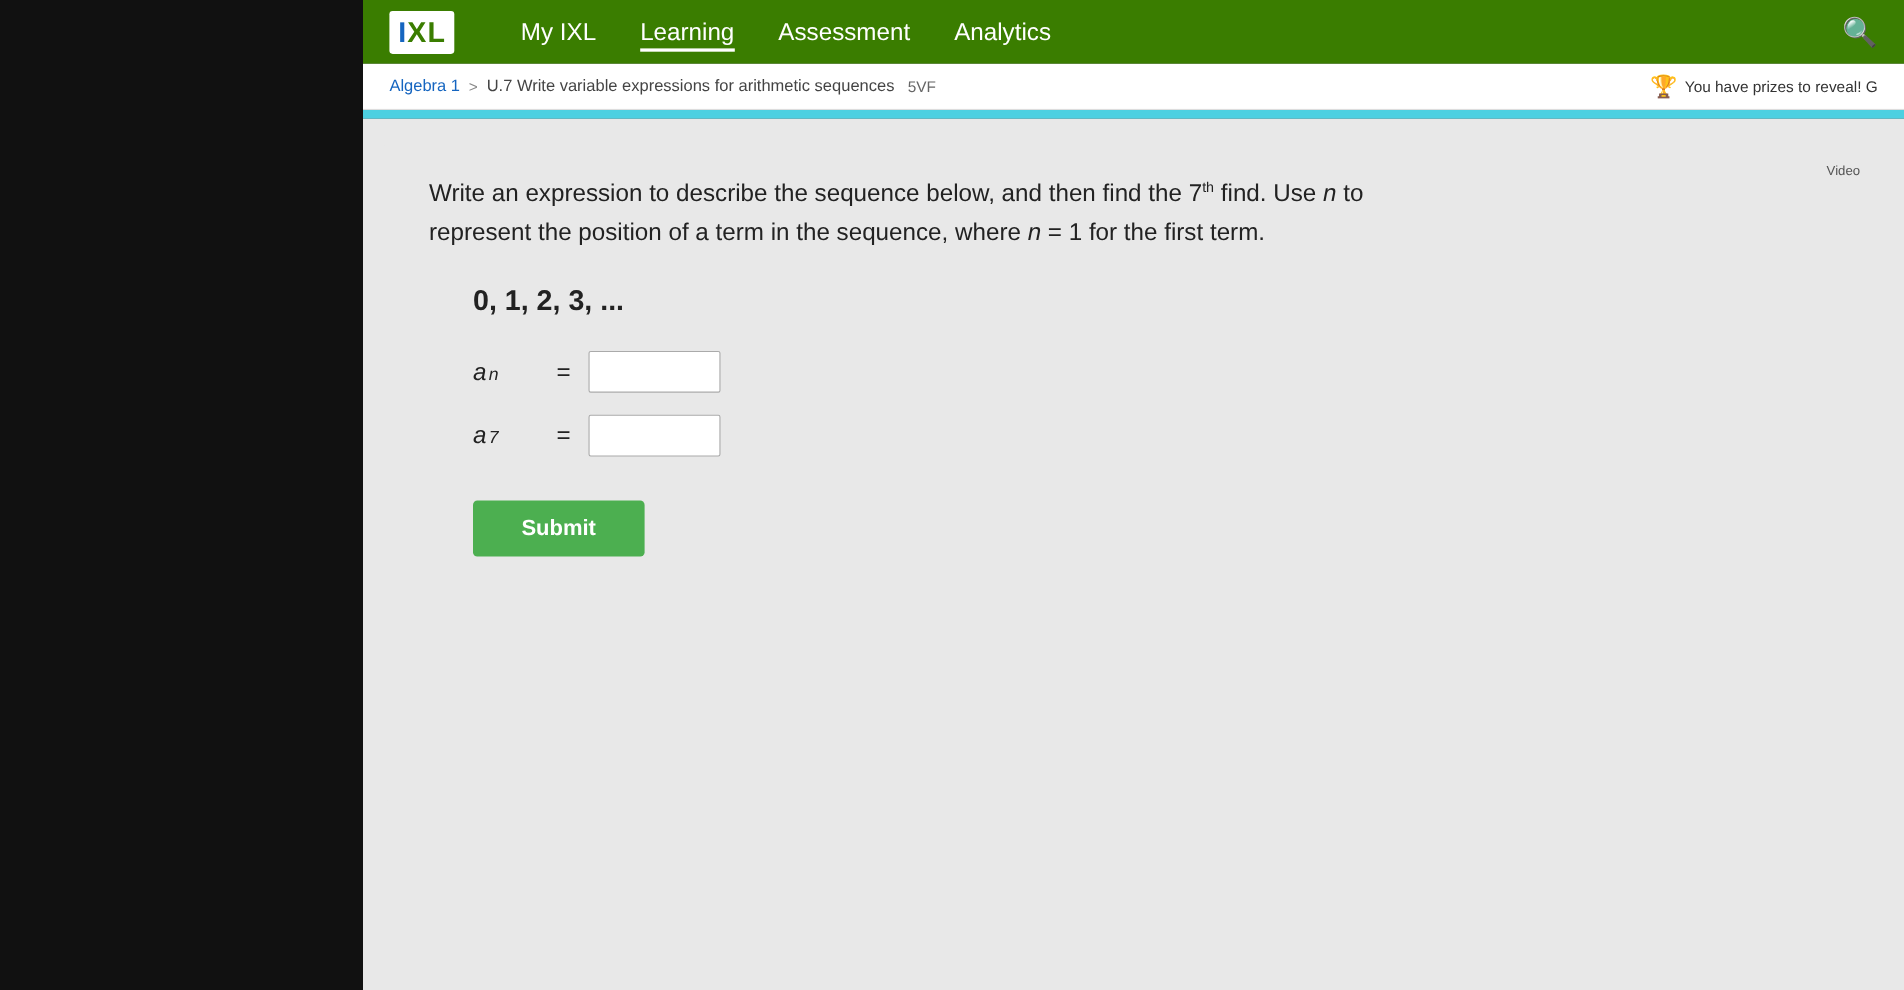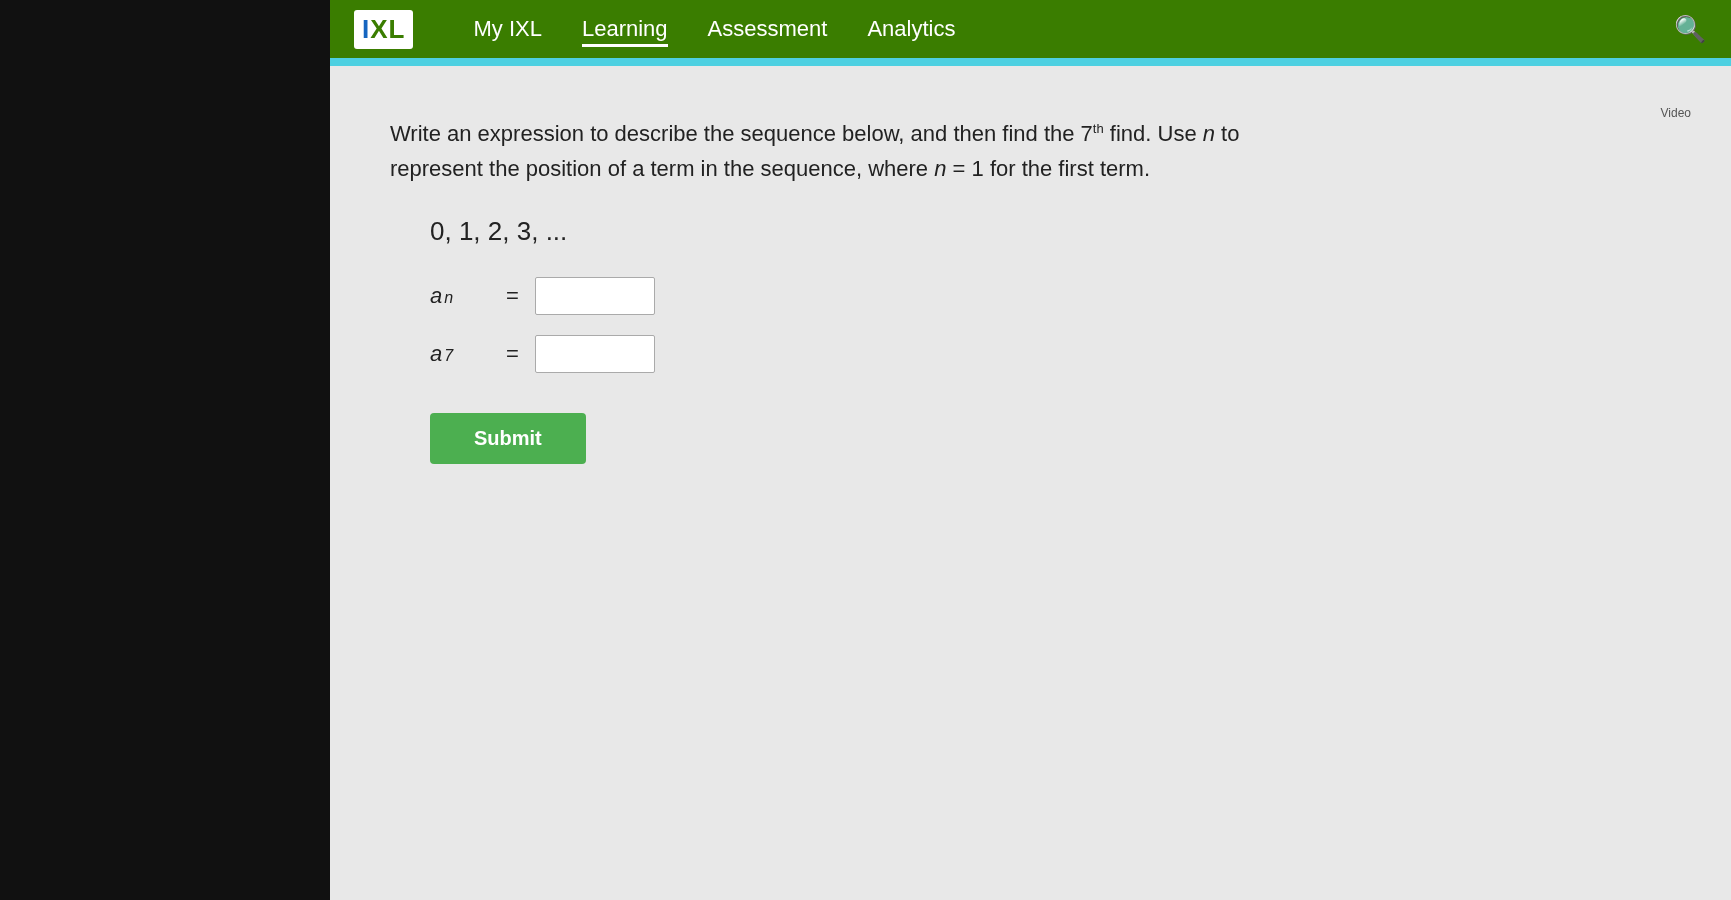--- a/index.html
+++ b/index.html
@@ -171,21 +171,21 @@
       color: #222;
       line-height: 1.6;
       margin-bottom: 30px;
       max-width: 900px;
     }
 
     .sequence-display {
       font-size: 26px;
       color: #222;
       margin: 20px 0 30px 40px;
-      font-weight: 400;
+      font-weight: 700;
     }
 
     .input-row {
       display: flex;
       align-items: center;
       gap: 12px;
       margin: 20px 0 20px 40px;
     }
 
     .input-label {
@@ -253,20 +253,31 @@
       </span>
     </div>
     <a class="nav-link">My IXL</a>
     <a class="nav-link active">Learning</a>
     <a class="nav-link">Assessment</a>
     <a class="nav-link">Analytics</a>
     <div class="nav-spacer"></div>
     <div class="search-icon-wrap">🔍</div>
   </nav>
 
+  <div class="breadcrumb-bar">
+    <a class="breadcrumb-link">Algebra 1</a>
+    <span class="breadcrumb-separator">&gt;</span>
+    <span class="breadcrumb-current">U.7 Write variable expressions for arithmetic sequences</span>
+    <span class="breadcrumb-code">5VF</span>
+    <div class="breadcrumb-spacer"></div>
+    <div class="prize-section">
+      <span class="trophy-icon">🏆</span>
+      <span>You have prizes to reveal! G</span>
+    </div>
+  </div>
 
   <div class="cyan-bar"></div>
 
   <div class="question-area">
     <div class="question-card">
 
       
       <div class="video-link">Video</div>
 
       

